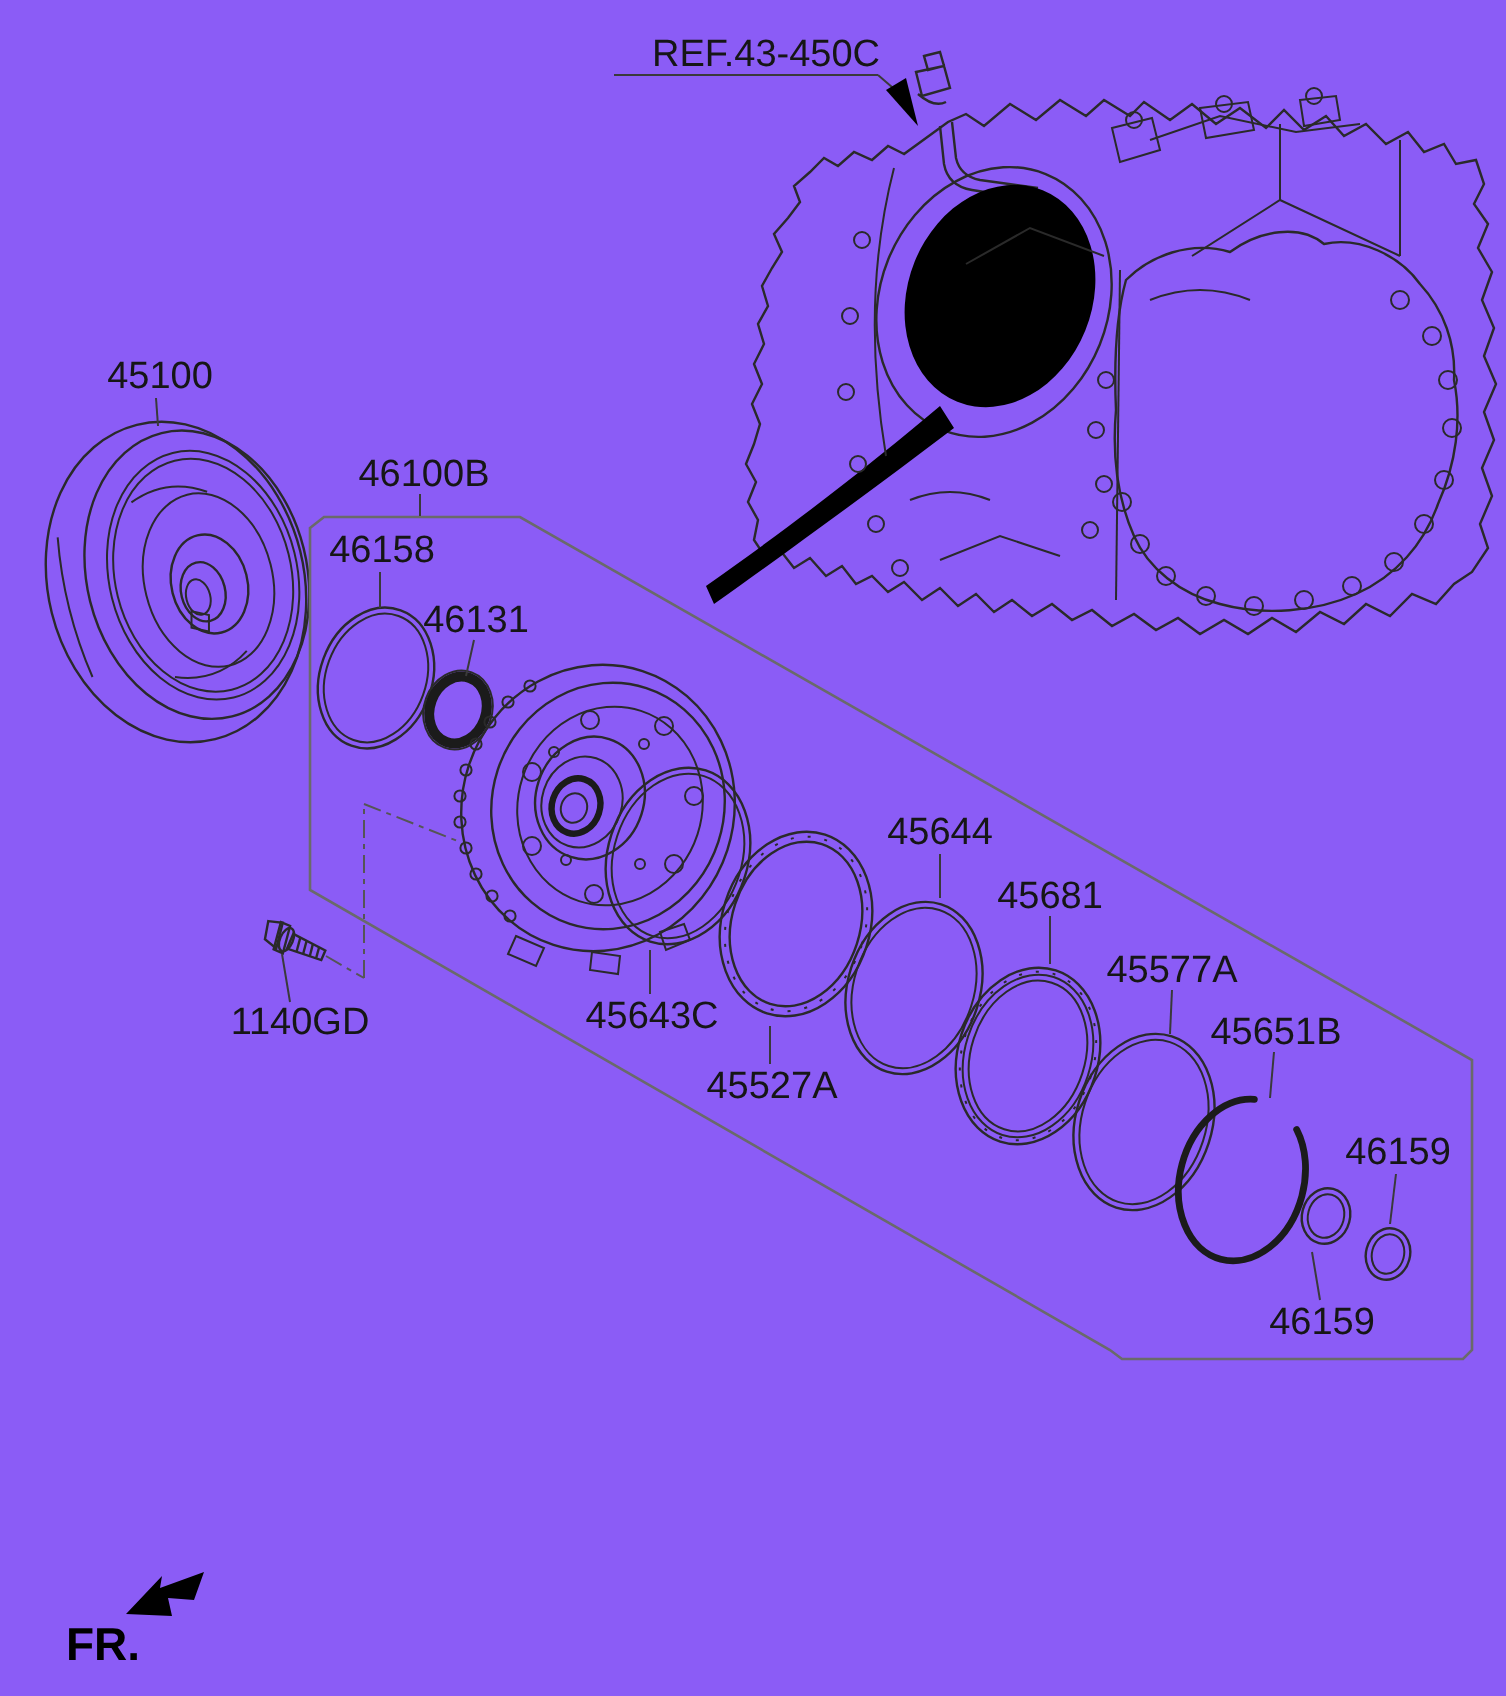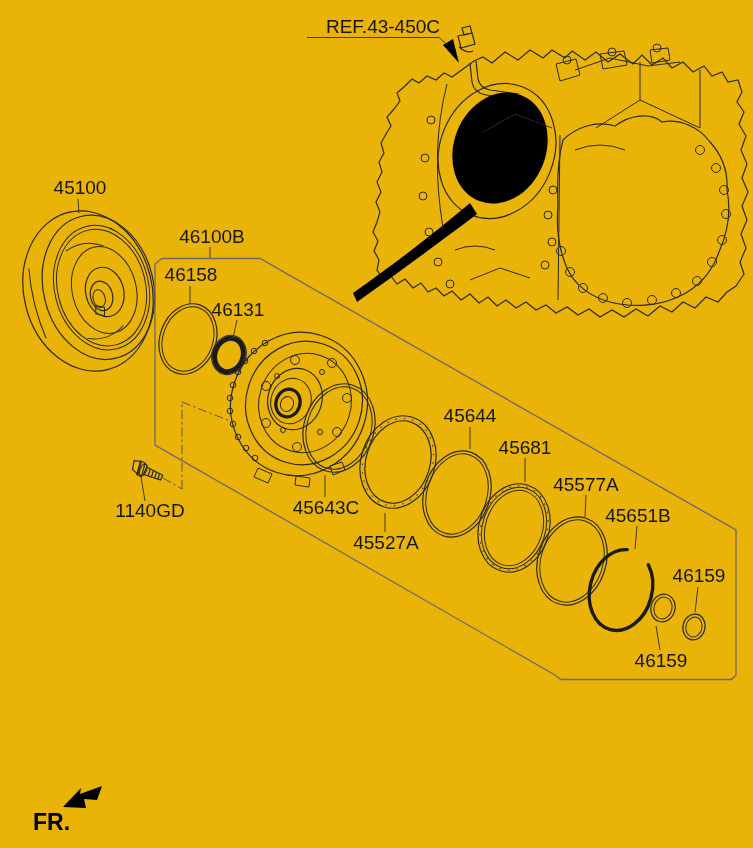--- a/index.html
+++ b/index.html
@@ -1,17 +1,17 @@
 <!DOCTYPE html>
 <html><head>
 <meta charset="utf-8">
 <style>
   html,body{margin:0;padding:0;background:#ffffff;}
   .stage{
-    position:relative;width:753px;height:848px;background:#eab308;
+    position:relative;width:753px;height:848px;background:#8b5cf6;
     font-family:"Liberation Sans", sans-serif;overflow:hidden;
   }
   svg{display:block}
   text.callout{
     font-family:"Liberation Sans", sans-serif;
     font-size:19px;fill:#161616;
   }
   text.fr{
     font-family:"Liberation Sans", sans-serif;
     font-size:23px;font-weight:bold;fill:#000;

